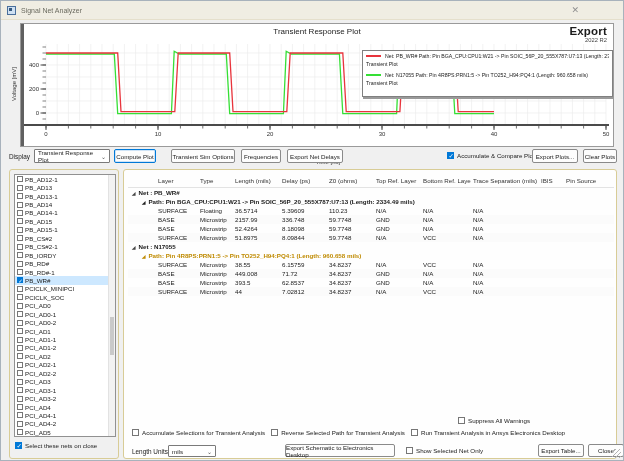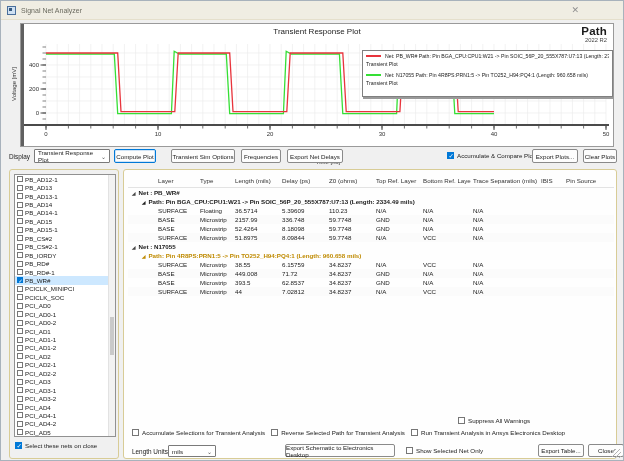--- a/index.html
+++ b/index.html
@@ -88,21 +88,21 @@
         <i></i>
       </span>
     <span class="title-text">Signal Net Analyzer</span>
     <span class="close-x">✕</span>
   </div>
 
   <div class="ylabel">Voltage [mV]</div>
   <div class="plot-panel">
     <div class="plot-darkbar"></div>
     <div class="plot-title">Transient Response Plot</div>
-    <div class="brand">Path</div>
+    <div class="brand">Export</div>
     <div class="brand-ver">2022 R2</div>
     <svg class="chart-svg" id="chart" width="592" height="122">
         <line x1="25" y1="20" x2="25" y2="101" stroke="#ececec" stroke-width="0.7"></line>
         <line x1="36.2" y1="20" x2="36.2" y2="101" stroke="#ececec" stroke-width="0.7"></line>
         <line x1="47.4" y1="20" x2="47.4" y2="101" stroke="#ececec" stroke-width="0.7"></line>
         <line x1="58.599999999999994" y1="20" x2="58.599999999999994" y2="101" stroke="#ececec" stroke-width="0.7"></line>
         <line x1="69.8" y1="20" x2="69.8" y2="101" stroke="#ececec" stroke-width="0.7"></line>
         <line x1="81" y1="20" x2="81" y2="101" stroke="#ececec" stroke-width="0.7"></line>
         <line x1="92.19999999999999" y1="20" x2="92.19999999999999" y2="101" stroke="#ececec" stroke-width="0.7"></line>
         <line x1="103.39999999999999" y1="20" x2="103.39999999999999" y2="101" stroke="#ececec" stroke-width="0.7"></line>

